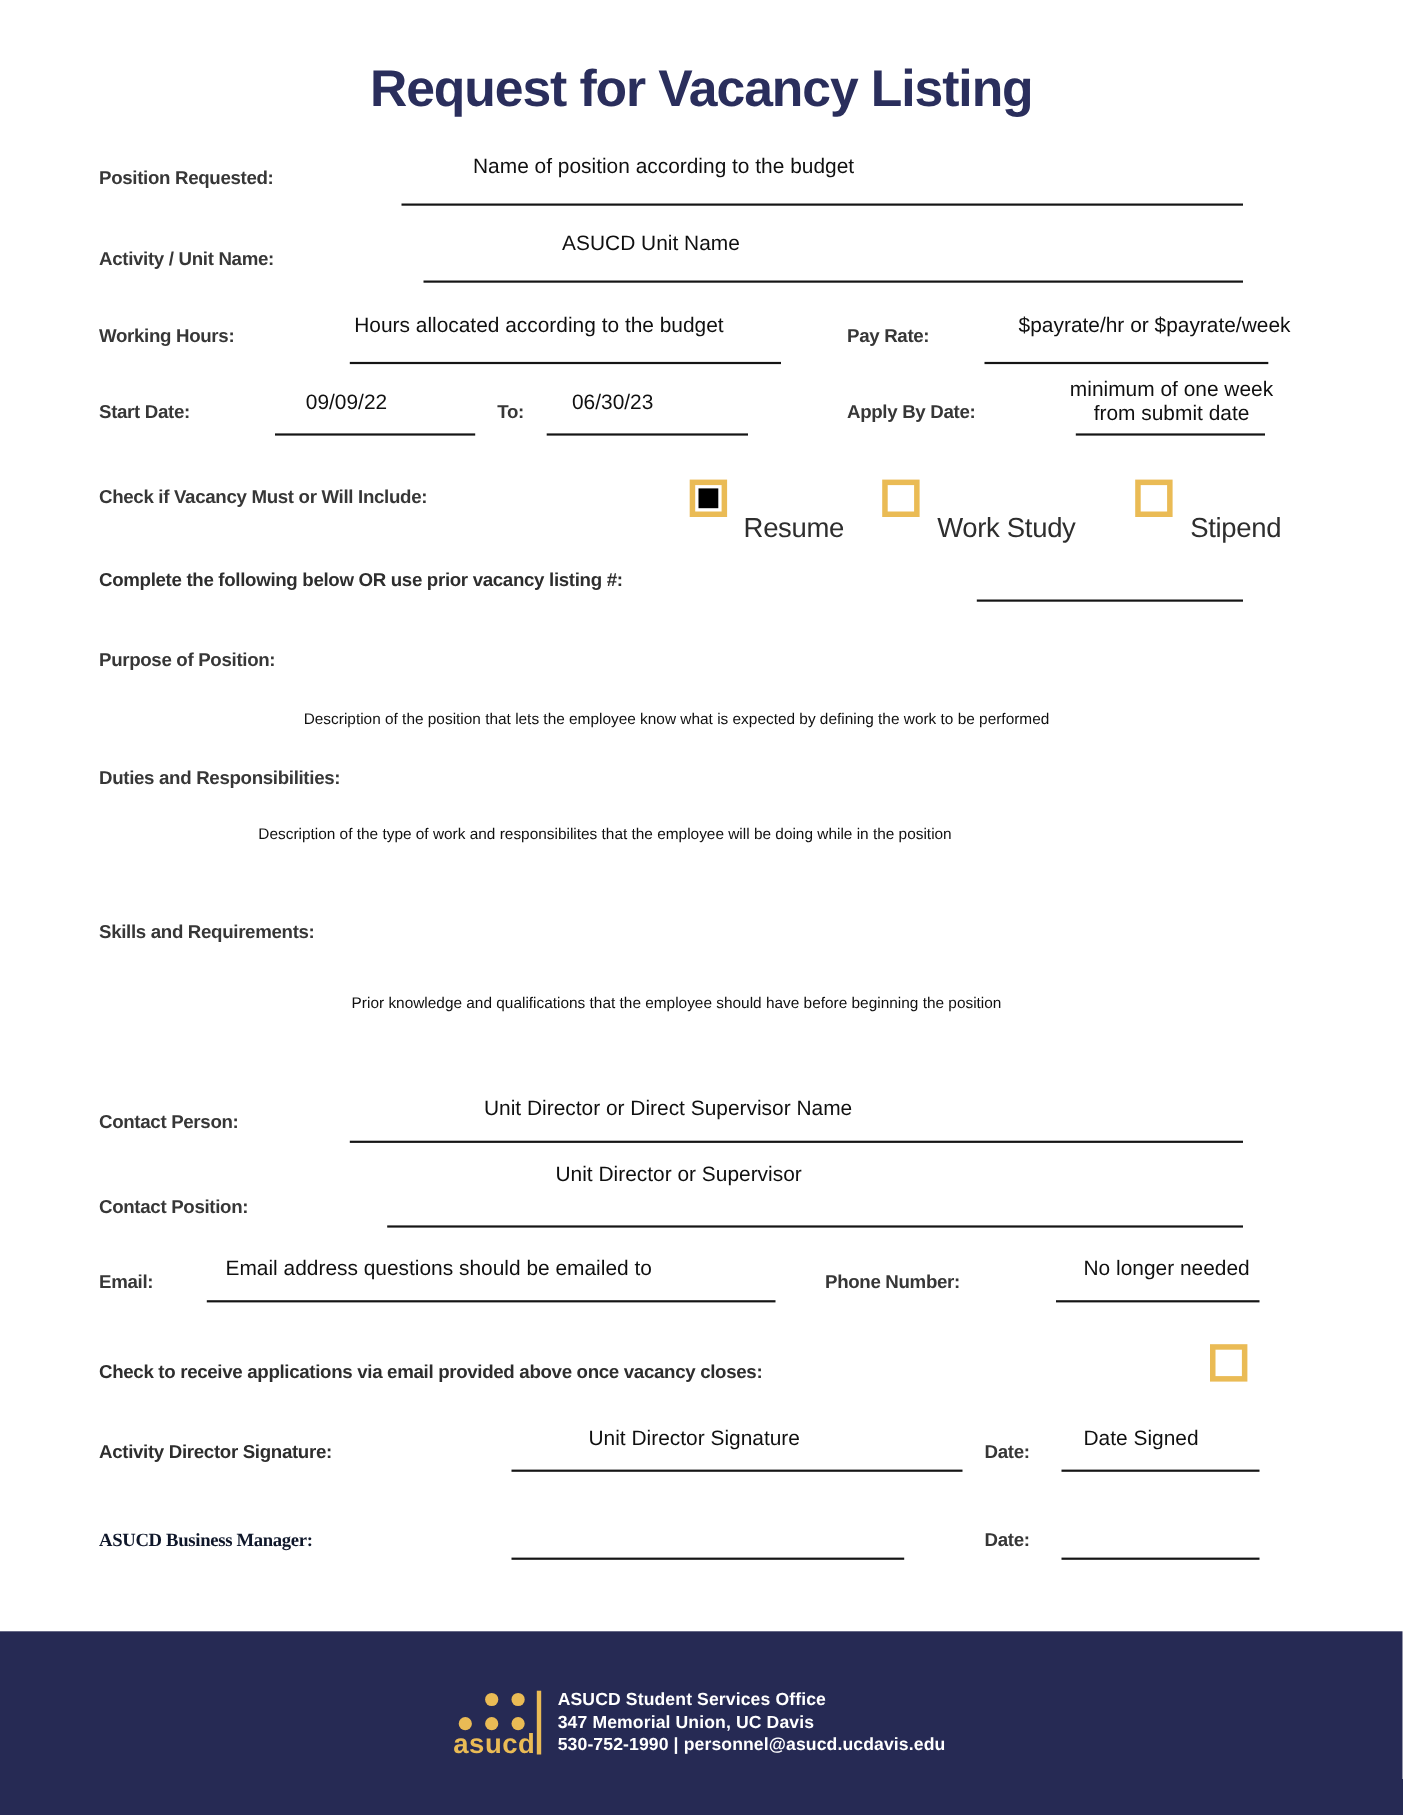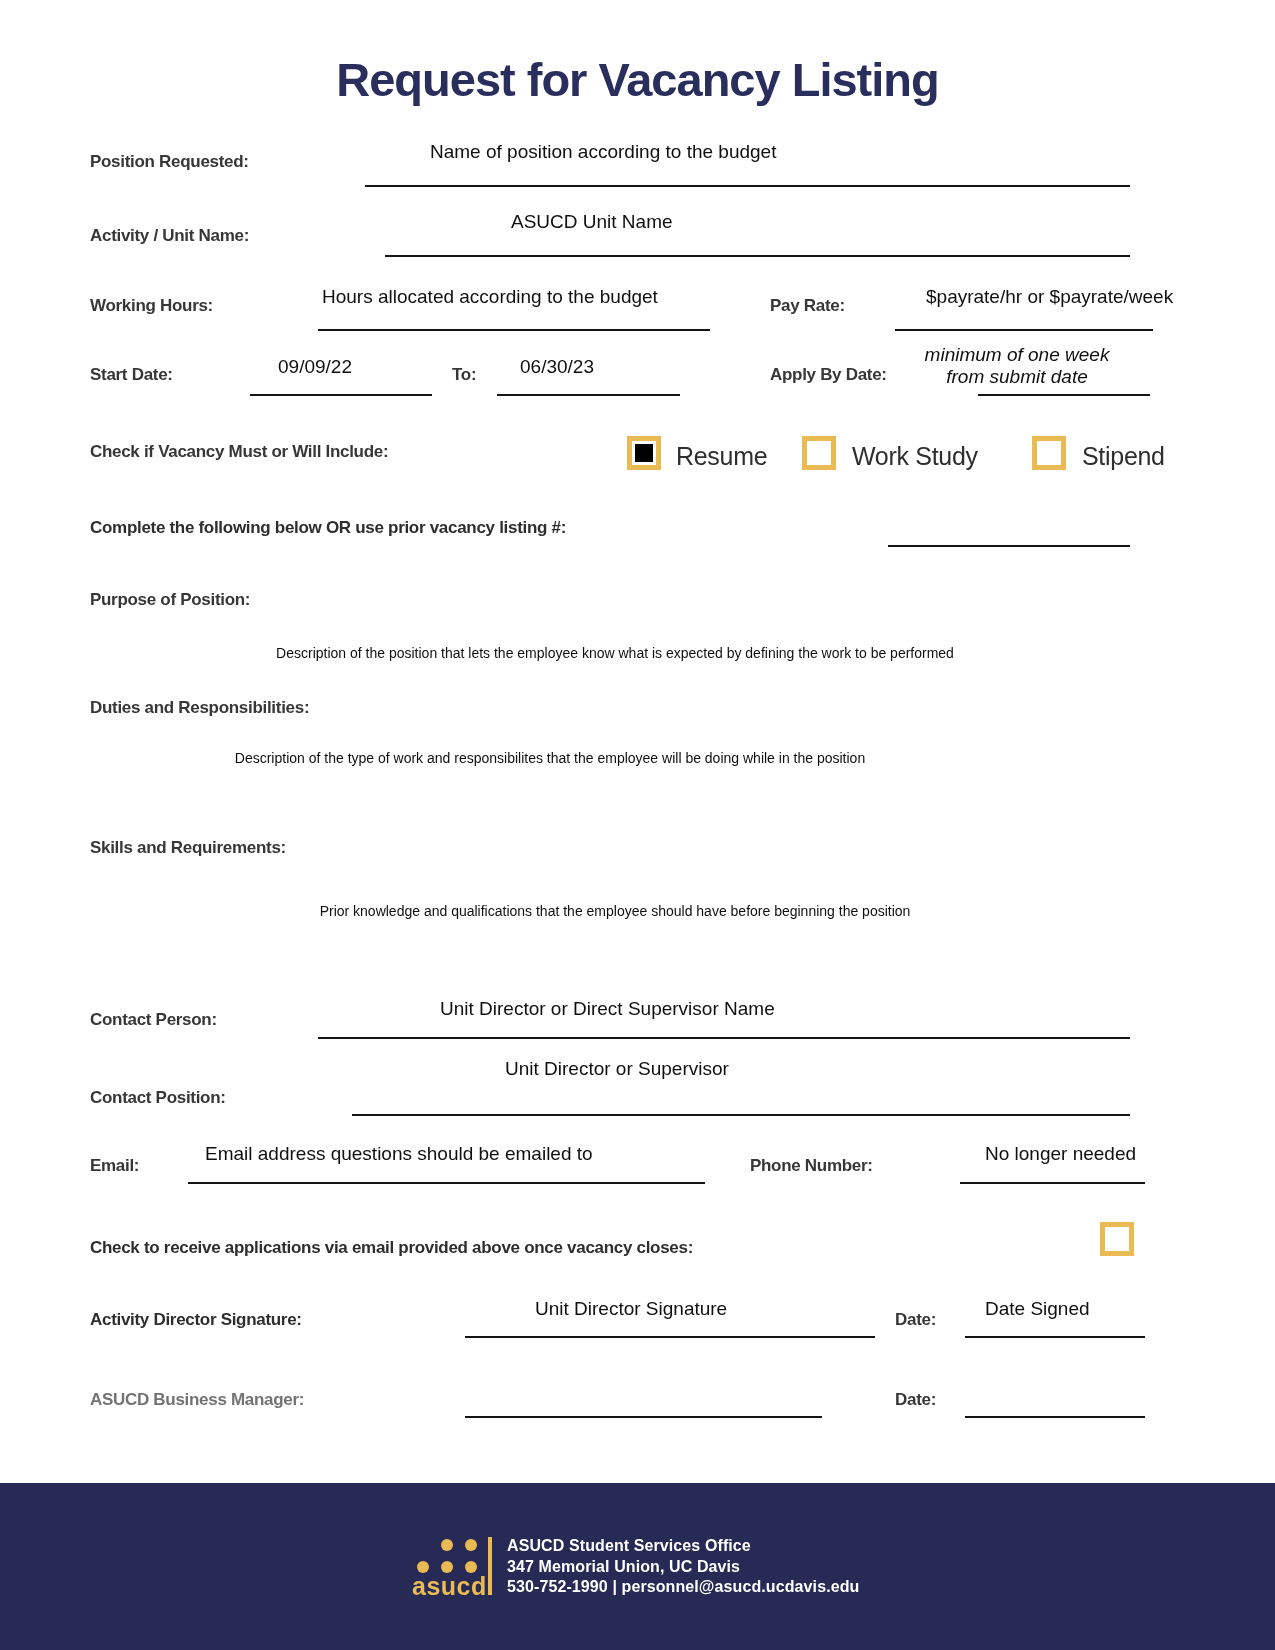--- a/index.html
+++ b/index.html
@@ -18,21 +18,21 @@
   .abs{position:absolute;}
   .title{
     left:0;width:1275px;top:52px;text-align:center;
     font-size:47px;font-weight:800;letter-spacing:-1px;color:var(--navy);
   }
   .label{
     font-size:17px;font-weight:700;color:var(--label);letter-spacing:-0.3px;
     white-space:nowrap;
   }
   .opt-label{
-    font-size:25px;font-weight:500;color:#2e2e2e;letter-spacing:-0.3px;white-space:nowrap;
+    font-size:25px;font-weight:500;color:#2e2e2e;letter-spacing:-0.3px;white-space:nowrap;margin-top:24px;
   }
   .ph{
     font-size:19px;font-weight:400;color:var(--ink);white-space:nowrap;
   }
   .desc{
     font-size:14px;font-weight:400;color:var(--ink);text-align:center;line-height:26px;
   }
   .line{
     border-bottom:2.5px solid #151515;height:0;
   }
@@ -78,21 +78,21 @@
 
 <div class="abs label" style="left:90px;top:365px;">Start Date:</div>
 <div class="abs ph" style="left:278px;top:356px;text-align:center;">09/09/22</div>
 <div class="abs line" style="left:250px;top:394px;width:182px;"></div>
 
 <div class="abs label" style="left:452px;top:365px;">To:</div>
 <div class="abs ph" style="left:520px;top:356px;">06/30/23</div>
 <div class="abs line" style="left:497px;top:394px;width:183px;"></div>
 
 <div class="abs label" style="left:770px;top:365px;">Apply By Date:</div>
-<div class="abs hintwrap" style="left:907px;top:344px;width:220px;font-style:italic;">
+<div class="abs hintwrap" style="left:955px;top:344px;width:220px;">
   <span class="ph">minimum of one week</span>
   <span class="ph">from submit date</span>
 </div>
 <div class="abs line" style="left:978px;top:394px;width:172px;"></div>
 
 <div class="abs label" style="left:90px;top:442px;">Check if Vacancy Must or Will Include:</div>
 
 <div class="abs checkbox checked" style="left:627px;top:436px;">
     <span class="fill"></span>
   </div>
@@ -136,21 +136,21 @@
 <div class="abs label" style="left:90px;top:1238px;color:#2e2e2e;">Check to receive applications via email provided above once vacancy closes:</div>
 <div class="abs checkbox" style="left:1100px;top:1222px;"></div>
 
 <div class="abs label" style="left:90px;top:1310px;color:#2e2e2e;">Activity Director Signature:</div>
 <div class="abs ph" style="left:535px;top:1298px;">Unit Director Signature</div>
 <div class="abs line" style="left:465px;top:1336px;width:410px;"></div>
 <div class="abs label" style="left:895px;top:1310px;">Date:</div>
 <div class="abs ph" style="left:985px;top:1298px;">Date Signed</div>
 <div class="abs line" style="left:965px;top:1336px;width:180px;"></div>
 
-<div class="abs label" style="left:90px;top:1390px;color:#737373;">ASUCD Business Manager:</div>
+<div class="abs label" style="left:90px;top:1390px;color:#0f172a;font-family:Liberation Serif, serif;">ASUCD Business Manager:</div>
 <div class="abs line" style="left:465px;top:1416px;width:357px;"></div>
 <div class="abs label" style="left:895px;top:1390px;">Date:</div>
 <div class="abs line" style="left:965px;top:1416px;width:180px;"></div>
 
 <div class="abs footer-band"></div>
 <div>
   <span class="dot" style="left:441px;top:1539px;"></span>
   <span class="dot" style="left:465px;top:1539px;"></span>
   <span class="dot" style="left:417px;top:1561px;"></span>
   <span class="dot" style="left:441px;top:1561px;"></span>

